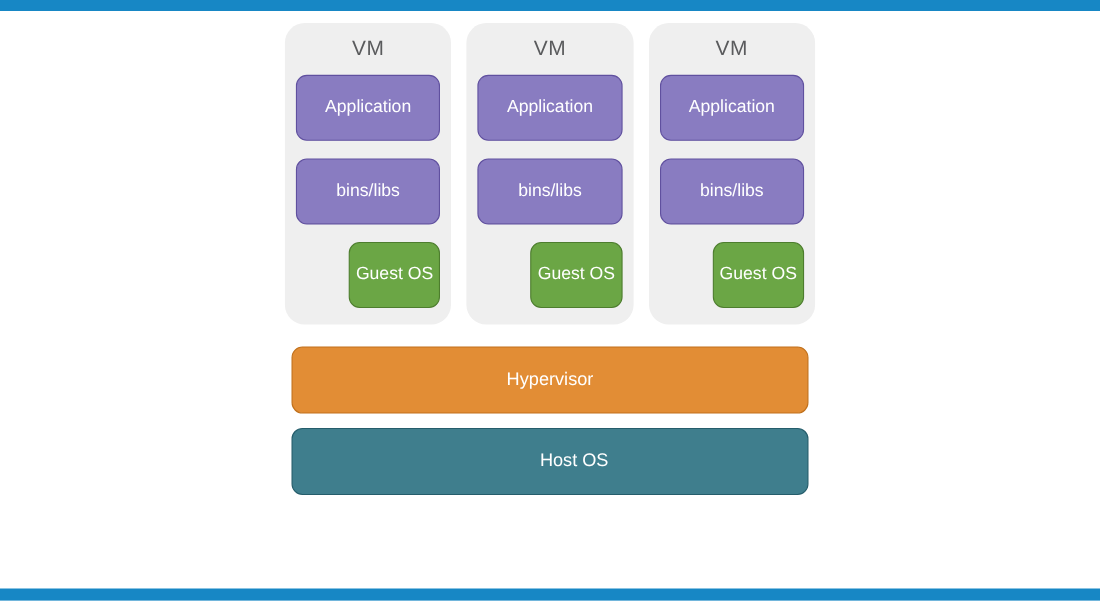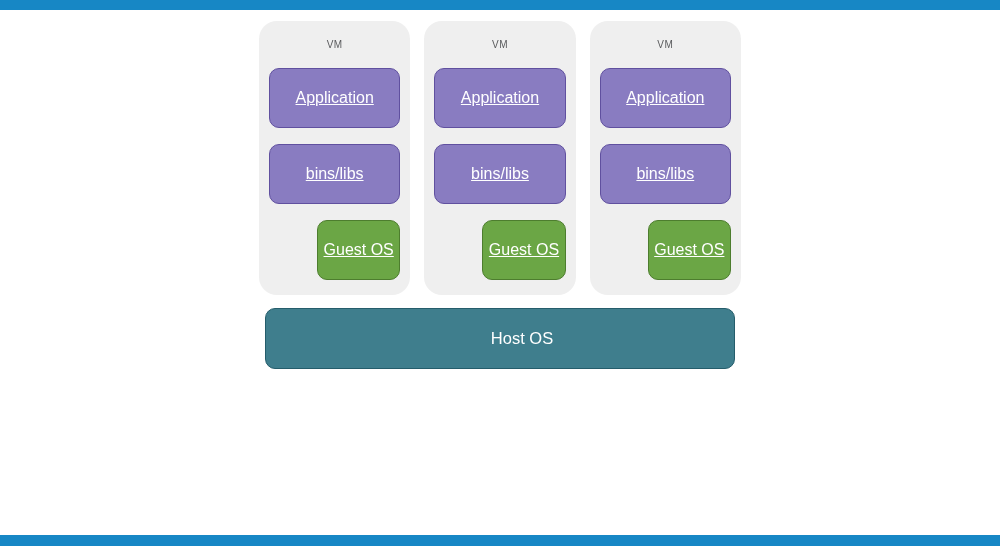--- a/index.html
+++ b/index.html
@@ -46,35 +46,34 @@
     padding: 0 10px 14px 10px;
     display: flex;
     flex-direction: column;
   }
   .vm-title {
     height: 47px;
     display: flex;
     align-items: center;
     justify-content: center;
     color: var(--vm_title_text, #5a5b5d);
-    font-size: 10px;
+    font-size: 19px;
     letter-spacing: 0.5px;
   }
   .vm-box {
     height: 60px;
     box-sizing: border-box;
     border-radius: 10px;
     border: 1.5px solid transparent;
     display: flex;
     align-items: center;
     justify-content: center;
     color: var(--box_text, #ffffff);
     font-size: 16px;
     margin-bottom: 16px;
-    text-decoration: underline;
   }
   .vm-box:last-child { margin-bottom: 0; }
   .vm-box.purple {
     background: var(--application_fill, #897cc1);
     border-color: var(--application_border, #60509f);
   }
   .vm-box.green {
     background: var(--guest_os_fill, #6ba645);
     border-color: var(--guest_os_border, #4d7d2e);
     margin-left: 48px;
@@ -155,20 +154,23 @@
       <div class="vm-box purple">
         <span>bins/libs</span>
       </div>
       <div class="vm-box green">
         <span>Guest OS</span>
       </div>
     </div>
 
   </div>
 
+  <div class="layer hypervisor">
+    <span>Hypervisor</span>
+  </div>
 
   <div class="layer host-os">
     <span>Host OS</span>
   </div>
 
 
 </div>
 
 <div class="accent-bar bottom"></div>
 

